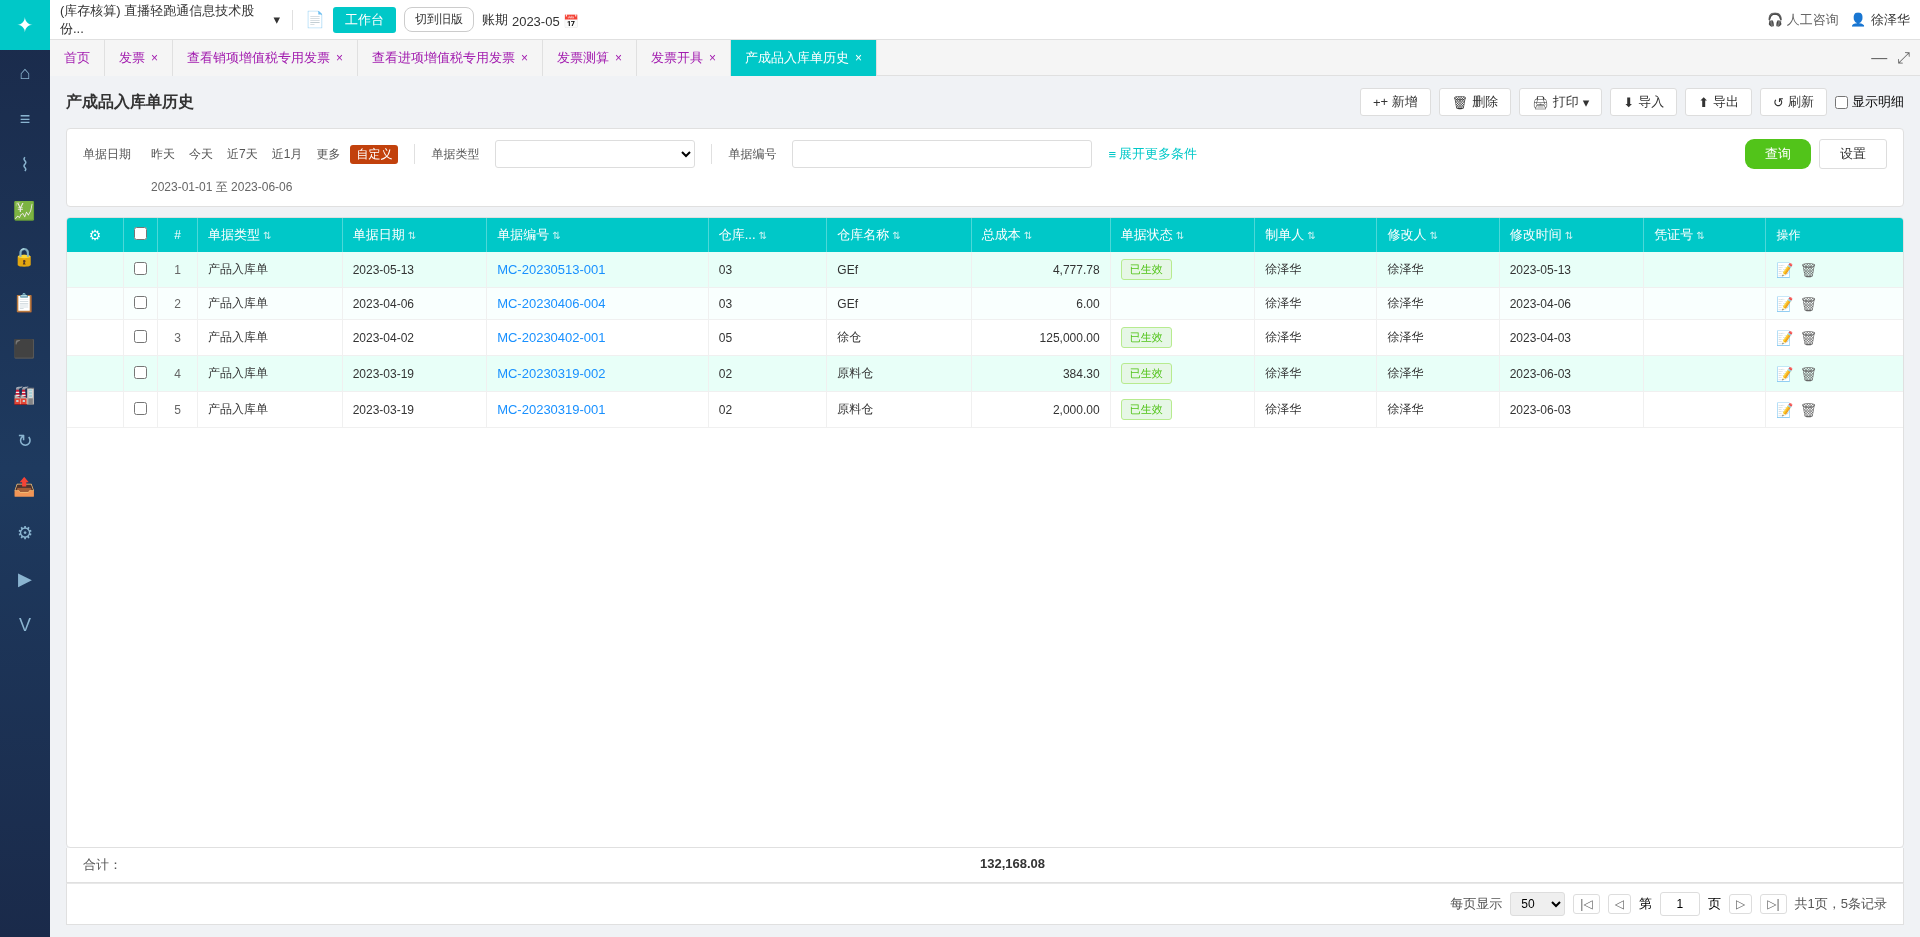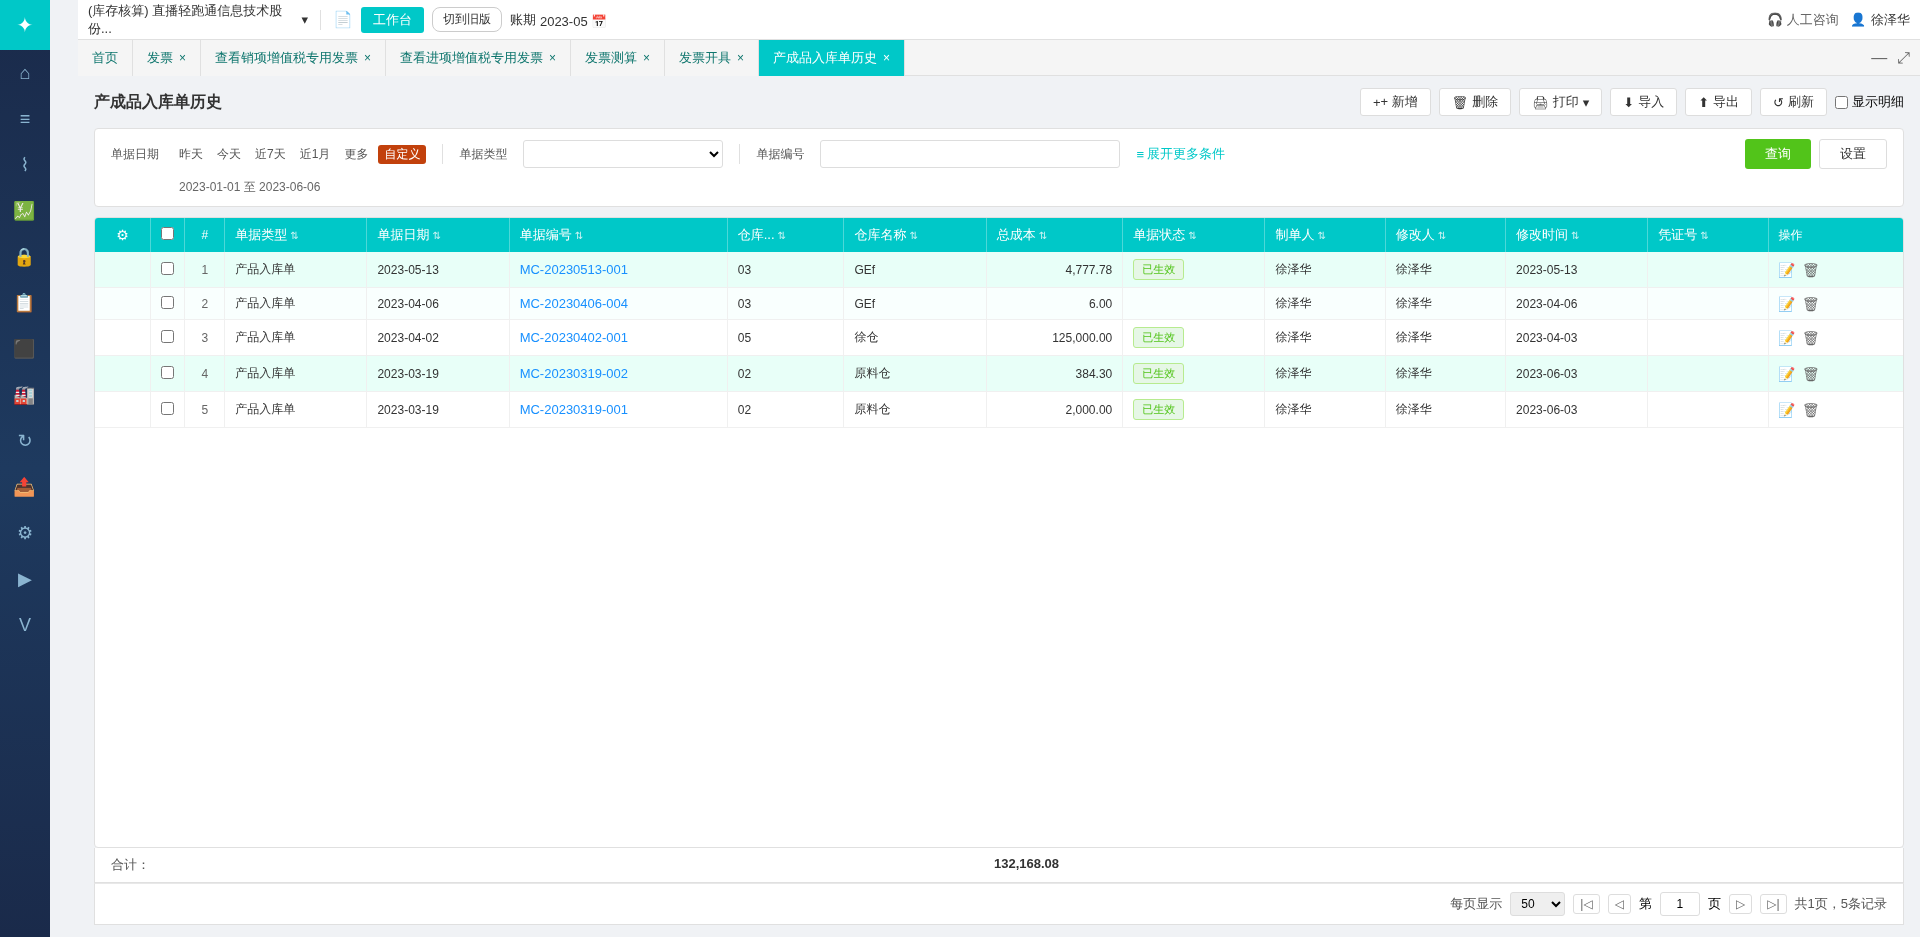--- a/index.html
+++ b/index.html
@@ -37,21 +37,20 @@
       font-size: 18px;
     }
     .sidebar-item.active { color: #00c8c8; }
 
     
     .main-area {
       flex: 1;
       display: flex;
       flex-direction: column;
       overflow: hidden;
-      margin-left: 28px;
     }
 
     
     .topbar {
       height: 40px;
       background: #fff;
       display: flex;
       align-items: center;
       padding: 0 10px;
       border-bottom: 1px solid #e0e0e0;
@@ -101,21 +100,21 @@
       flex-shrink: 0;
       padding-left: 0;
     }
     .tab {
       height: 36px;
       padding: 0 14px;
       display: flex;
       align-items: center;
       gap: 6px;
       font-size: 13px;
-      color: #0f766e;
+      color: #a21caf;
       cursor: pointer;
       border-right: 1px solid #e0e0e0;
       background: #f5f5f5;
       white-space: nowrap;
     }
     .tab.active {
       background: #00c8c8;
       color: #fff;
     }
     .tab-close { font-size: 12px; cursor: pointer; color: inherit; }
@@ -206,21 +205,21 @@
       cursor: pointer;
       display: flex;
       align-items: center;
       gap: 3px;
     }
     .btn-query {
       background: #52c41a;
       color: #fff;
       border: none;
       padding: 5px 20px;
-      border-radius: 3px;
+      border-radius: 9px;
       cursor: pointer;
       font-size: 13px;
     }
     .btn-reset {
       background: #fff;
       color: #333;
       border: 1px solid #ddd;
       padding: 5px 20px;
       border-radius: 3px;
       cursor: pointer;

